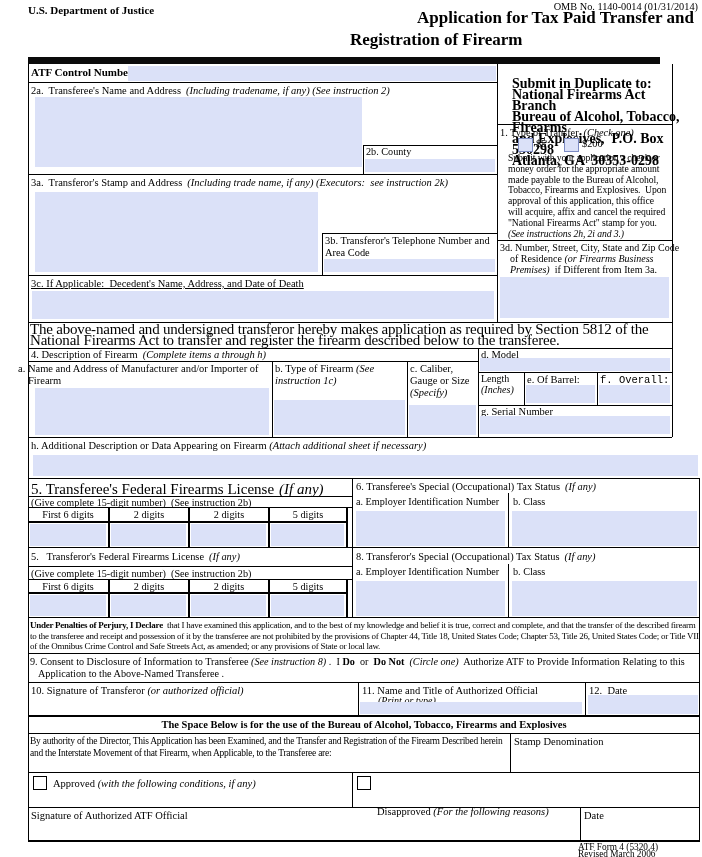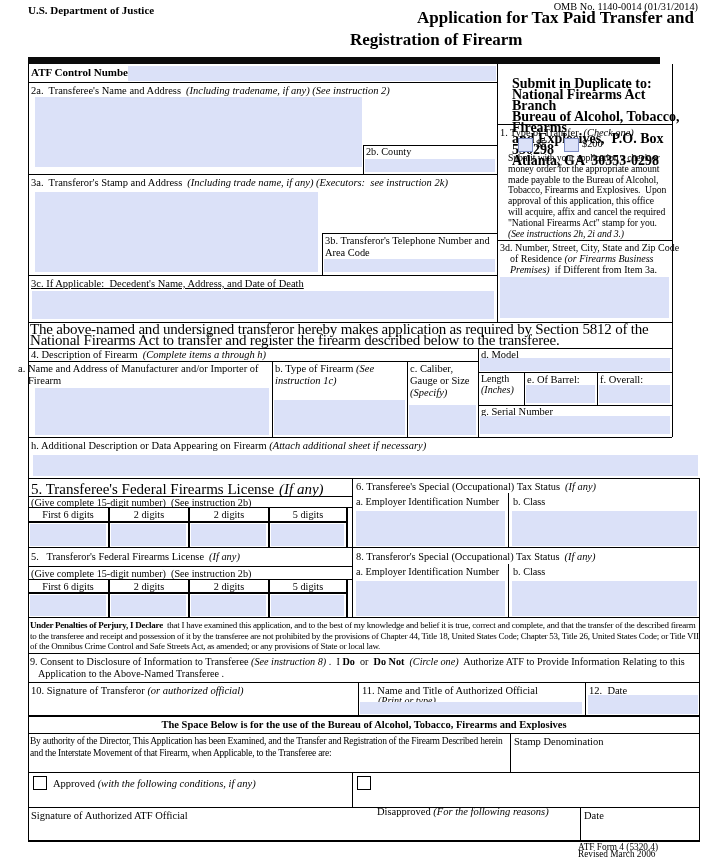--- a/index.html
+++ b/index.html
@@ -124,21 +124,21 @@
   <div class="field" style="left:35px;top:388px;width:234px;height:47px;"></div>
   <div class="abs t lbl" style="left:275px;top:363px;width:128px;"><span>b. Type of Firearm </span><span class="i">(See instruction 1c)</span></div>
   <div class="field" style="left:274px;top:400px;width:131px;height:35px;"></div>
   <div class="abs t lbl" style="left:410px;top:363px;width:64px;"><span>c. Caliber, Gauge or Size </span><span class="i">(Specify)</span></div>
   <div class="field" style="left:409px;top:405px;width:67px;height:30px;"></div>
   <div class="abs t lbl" style="left:481px;top:349px;">d. Model</div>
   <div class="field" style="left:480px;top:358px;width:190px;height:13px;"></div>
   <div class="abs t" style="left:481px;top:374px;width:42px;font-size:10px;line-height:10.5px;"><span>Length</span><br><span class="i">(Inches)</span></div>
   <div class="abs t lbl" style="left:527px;top:374px;">e. Of Barrel:</div>
   <div class="field" style="left:526px;top:385px;width:69px;height:18px;"></div>
-  <div class="abs t lbl" style="left:600px;top:374px;">f. Overall:</div>
+  <div class="abs t lbl" style="left:600px;top:374px;font-family:Liberation Mono, monospace;">f. Overall:</div>
   <div class="field" style="left:599px;top:385px;width:71px;height:18px;"></div>
   <div class="abs t lbl" style="left:481px;top:406px;">g. Serial Number</div>
   <div class="field" style="left:480px;top:416px;width:190px;height:18px;"></div>
 
   <div class="abs t lbl" style="left:31px;top:440px;"><span>h. Additional Description or Data Appearing on Firearm </span><span class="i">(Attach additional sheet if necessary)</span></div>
   <div class="field" style="left:33px;top:455px;width:665px;height:21px;"></div>
 
   <div class="abs t" style="left:31px;top:481px;font-size:15px;"><span>5. Transferee's Federal Firearms License</span><span class="i note">(If any)</span></div>
   <div class="abs t" style="left:31px;top:497px;font-size:10.2px;">(Give complete 15-digit number)  (See instruction 2b)</div>
   <div class="abs t ctr" style="left:28px;top:509px;width:80px;font-size:10.2px;">First 6 digits</div>

